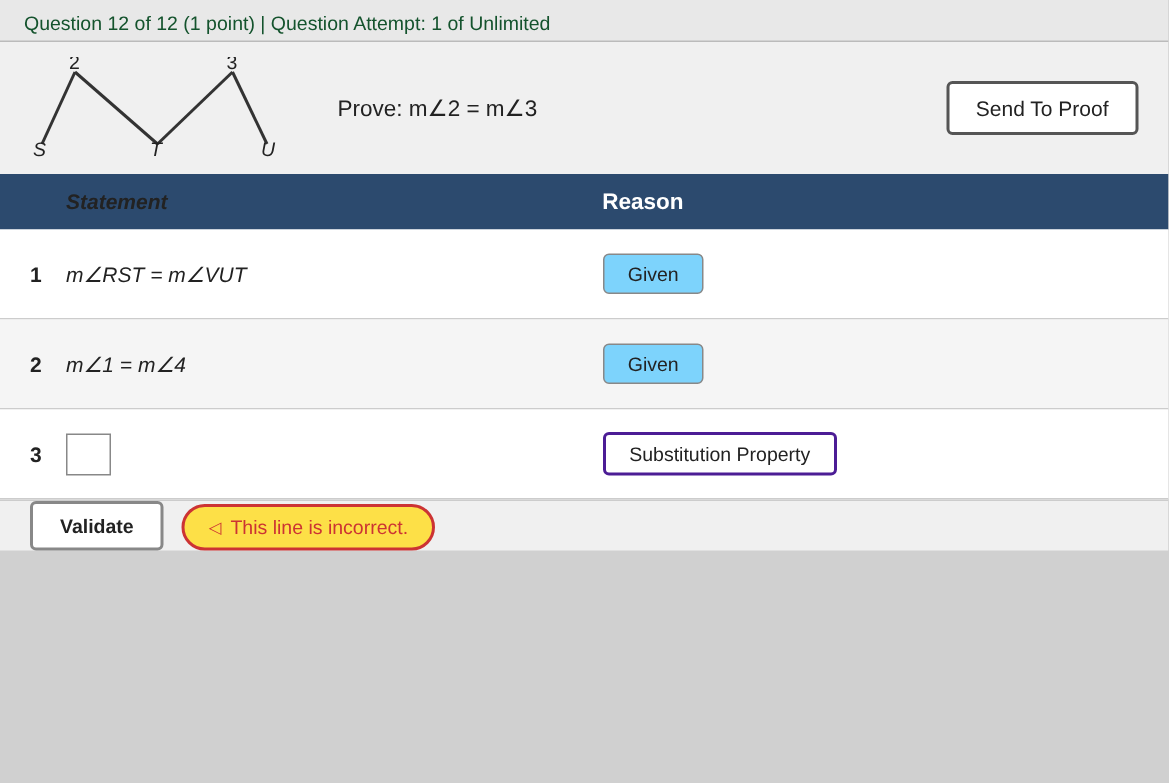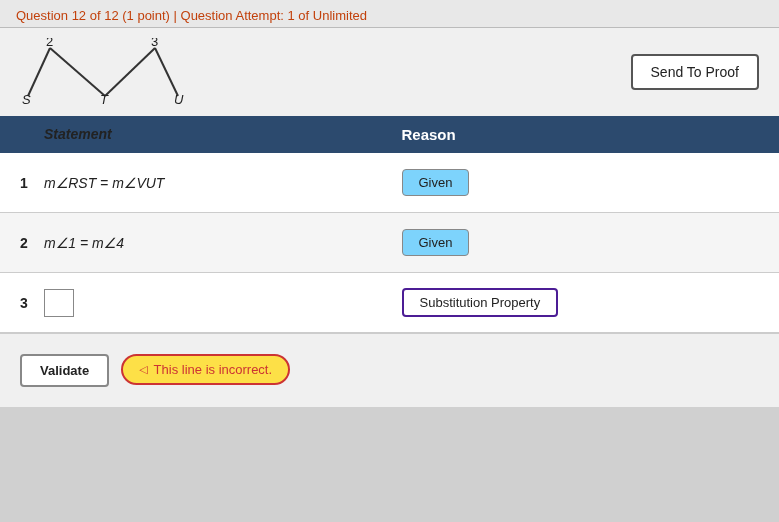--- a/index.html
+++ b/index.html
@@ -7,21 +7,21 @@
       font-family: Arial, sans-serif;
       background: #d0d0d0;
       width: 779px;
       height: 522px;
       overflow: hidden;
     }
     .top-bar {
       background: #e8e8e8;
       padding: 8px 16px 4px 16px;
       font-size: 13px;
-      color: #c2410c;
+      color: #14532d;
       border-bottom: 1px solid #bbb;
     }
     .question-header {
       display: flex;
       align-items: center;
       justify-content: space-between;
       padding: 10px 20px 10px 20px;
       background: #f0f0f0;
     }
     .diagram-area {
@@ -108,23 +108,23 @@
       color: #222;
     }
     .stmt-input {
       width: 30px;
       height: 28px;
       border: 1.5px solid #888;
       background: white;
     }
     .bottom-bar {
       display: flex;
-      align-items: flex-start;
+      align-items: flex-end;
       gap: 12px;
-      padding: 20px 20px;
+      padding: 0 20px;
       background: #f0f0f0;
       border-top: 1px solid #ccc;
     }
     .validate-btn {
       background: white;
       border: 2px solid #888;
       border-radius: 4px;
       padding: 7px 18px;
       font-size: 13px;
       cursor: pointer;
@@ -165,20 +165,23 @@
 
       <line x1="135" y1="10" x2="85" y2="58" stroke="#333" stroke-width="2"></line>
       <line x1="135" y1="10" x2="158" y2="58" stroke="#333" stroke-width="2"></line>
 
       <text x="26" y="8" font-size="13" fill="#222" font-family="Arial">2</text>
       <text x="131" y="8" font-size="13" fill="#222" font-family="Arial">3</text>
       <text x="2" y="66" font-size="13" fill="#222" font-family="Arial" font-style="italic">S</text>
       <text x="80" y="66" font-size="13" fill="#222" font-family="Arial" font-style="italic">T</text>
       <text x="154" y="66" font-size="13" fill="#222" font-family="Arial" font-style="italic">U</text>
     </svg>
+    <div class="prove-text">
+      <span>Prove: m∠2 = m∠3</span>
+    </div>
   </div>
   <button class="send-proof-btn">
     <span>Send To Proof</span>
   </button>
 </div>
 
 <div class="proof-table">
 
   <div class="proof-header-row">
     <div class="col-stmt" style="padding-left:24px;">

